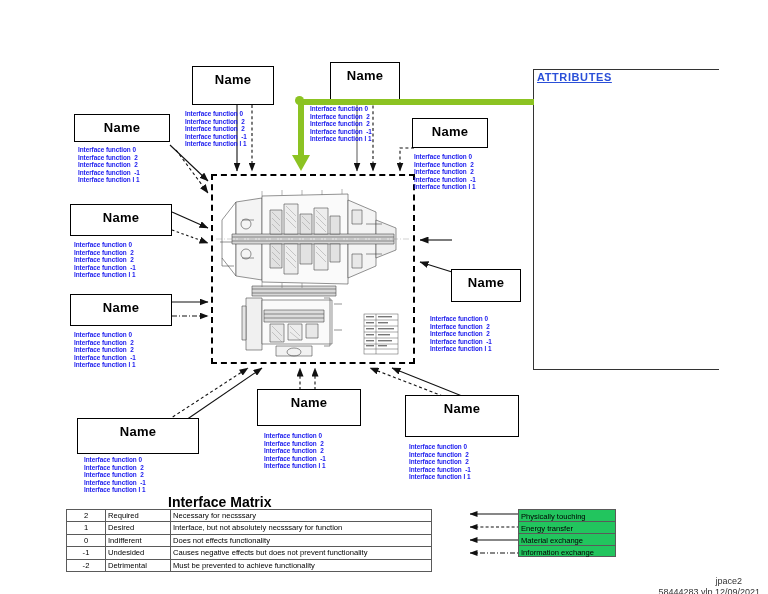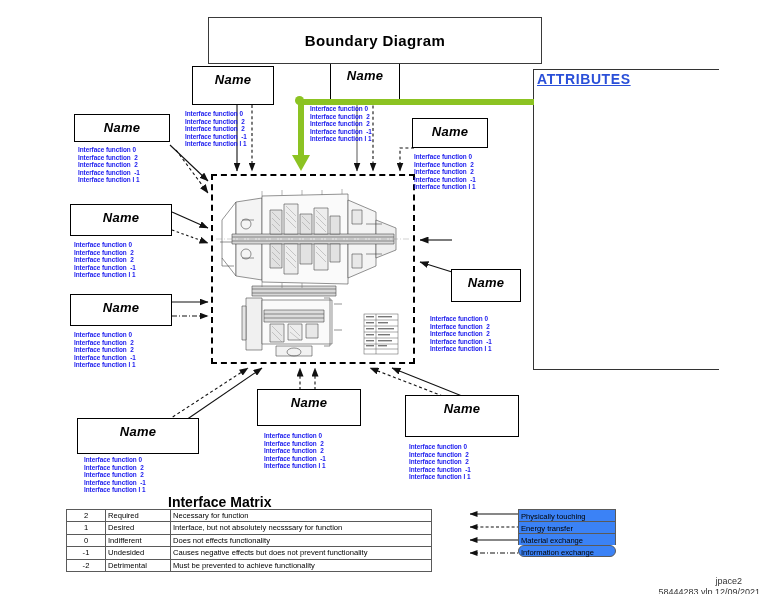--- a/index.html
+++ b/index.html
@@ -6,21 +6,21 @@
   body{width:768px;height:594px;position:relative;overflow:hidden;
        font-family:"Liberation Sans",sans-serif;color:#000;}
 
   .page{position:absolute;left:0;top:0;width:768px;height:594px;}
 
   
   .namebox{position:absolute;border:1.4px solid #000;background:#fff;
            display:flex;align-items:flex-start;justify-content:center;
            box-sizing:border-box;z-index:20;}
   .namebox .lbl{font-weight:bold;font-size:13px;letter-spacing:.3px;
-                padding-top:5px;color:#000;white-space:nowrap;font-style:italic;}
+                padding-top:5px;color:#000;white-space:nowrap;}
 
   
   .iflist{position:absolute;color:#1a1aee;font-size:6.4px;line-height:7.6px;
           font-family:"Liberation Sans",sans-serif;font-weight:bold;
           letter-spacing:-0.05px;white-space:nowrap;z-index:19;}
   .iflist div{white-space:pre;}
 
   
   .titlebox{position:absolute;left:208px;top:17px;width:332px;height:45px;
             border:1.3px solid #3a3a3a;background:#fff;
@@ -29,21 +29,21 @@
 
   
   .attrpanel{position:absolute;left:533px;top:69px;width:161px;height:299px;
              border-left:1.3px solid #333;border-top:1.3px solid #333;
              border-bottom:1.3px solid #333;background:#fff;z-index:14;}
   .attrpanel .topline{position:absolute;left:0;top:-1.3px;width:185px;
              border-top:1.3px solid #333;}
   .attrpanel .botline{position:absolute;left:0;bottom:-1.3px;width:185px;
              border-top:1.3px solid #333;}
   .attrlink{position:absolute;left:537px;top:71px;color:#2a4fd8;font-weight:bold;
-            font-size:14px;letter-spacing:.6px;text-decoration:underline;z-index:26;}
+            font-size:11px;letter-spacing:.6px;text-decoration:underline;z-index:26;}
 
   
   .boundary{position:absolute;left:211px;top:174px;width:204px;height:190px;
             border:2.4px dashed #000;box-sizing:border-box;z-index:8;background:#fff;}
 
   
   .green-h{position:absolute;left:298px;top:99px;width:236px;height:6px;
            background:#8cc322;z-index:22;}
   .green-v{position:absolute;left:298px;top:99px;width:6px;height:62px;
            background:#8cc322;z-index:22;}
@@ -67,40 +67,37 @@
                border-collapse:collapse;z-index:30;background:#fff;}
   table.matrix td{border:1px solid #5a5a5a;font-size:7.6px;padding:0 2px;
                   height:11.4px;line-height:11.4px;white-space:nowrap;}
   td.c-val{width:34px;text-align:center;}
   td.c-name{width:60px;}
   td.c-desc{}
 
   
   .legend{position:absolute;left:518px;top:509px;width:98px;z-index:30;}
   .legend .row{position:relative;height:12px;border:1px solid #5a5a5a;
-               border-bottom:none;background:#3b82f6;box-sizing:border-box;}
-  .legend .row:last-child{border-bottom:1px solid #5a5a5a;border-radius:6px;}
+               border-bottom:none;background:#22c55e;box-sizing:border-box;}
+  .legend .row:last-child{border-bottom:1px solid #5a5a5a;}
   .legend .row span{position:absolute;left:2px;top:0.5px;font-size:7.6px;
                     line-height:11px;white-space:nowrap;}
   .legsvg{position:absolute;left:466px;top:507px;width:60px;height:56px;z-index:30;}
 
   
   .foot1{position:absolute;left:0;top:576px;width:742px;text-align:right;
          font-size:9px;color:#333;z-index:30;}
   .foot2{position:absolute;left:0;top:587px;width:760px;text-align:right;
          font-size:9px;color:#333;z-index:30;}
 </style>
 </head>
 <body>
 
 <div class="page">
 
-  <div class="titlebox">
-    <span>Boundary Diagram</span>
-  </div>
 
   <div class="attrpanel">
     <div class="topline"></div>
     <div class="botline"></div>
   </div>
   <div class="attrlink">ATTRIBUTES</div>
 
   <div class="boundary"></div>
 
   <svg class="mech" viewBox="0 0 194 178">
@@ -368,21 +365,21 @@
     <div>Interface function I 1</div>
   </div>
 
   <div class="matrix-title">Interface Matrix</div>
 
   <table class="matrix">
     <tbody>
       <tr>
         <td class="c-val">2</td>
         <td class="c-name">Required</td>
-        <td class="c-desc">Necessary for function</td>
+        <td class="c-desc">Necessary for necsssary</td>
       </tr>
       <tr>
         <td class="c-val">1</td>
         <td class="c-name">Desired</td>
         <td class="c-desc">Interface, but not absolutely necsssary for function</td>
       </tr>
       <tr>
         <td class="c-val">0</td>
         <td class="c-name">Indifferent</td>
         <td class="c-desc">Does not effects functionality</td>

